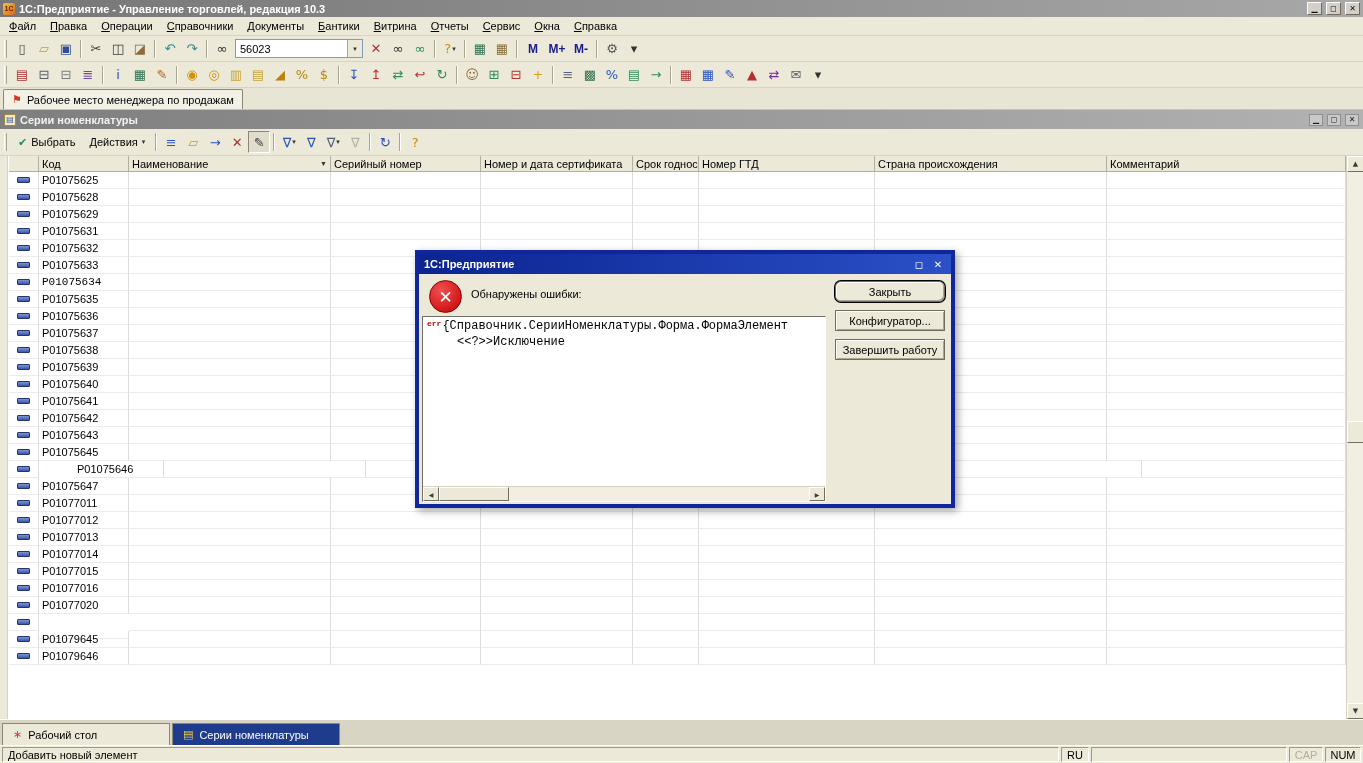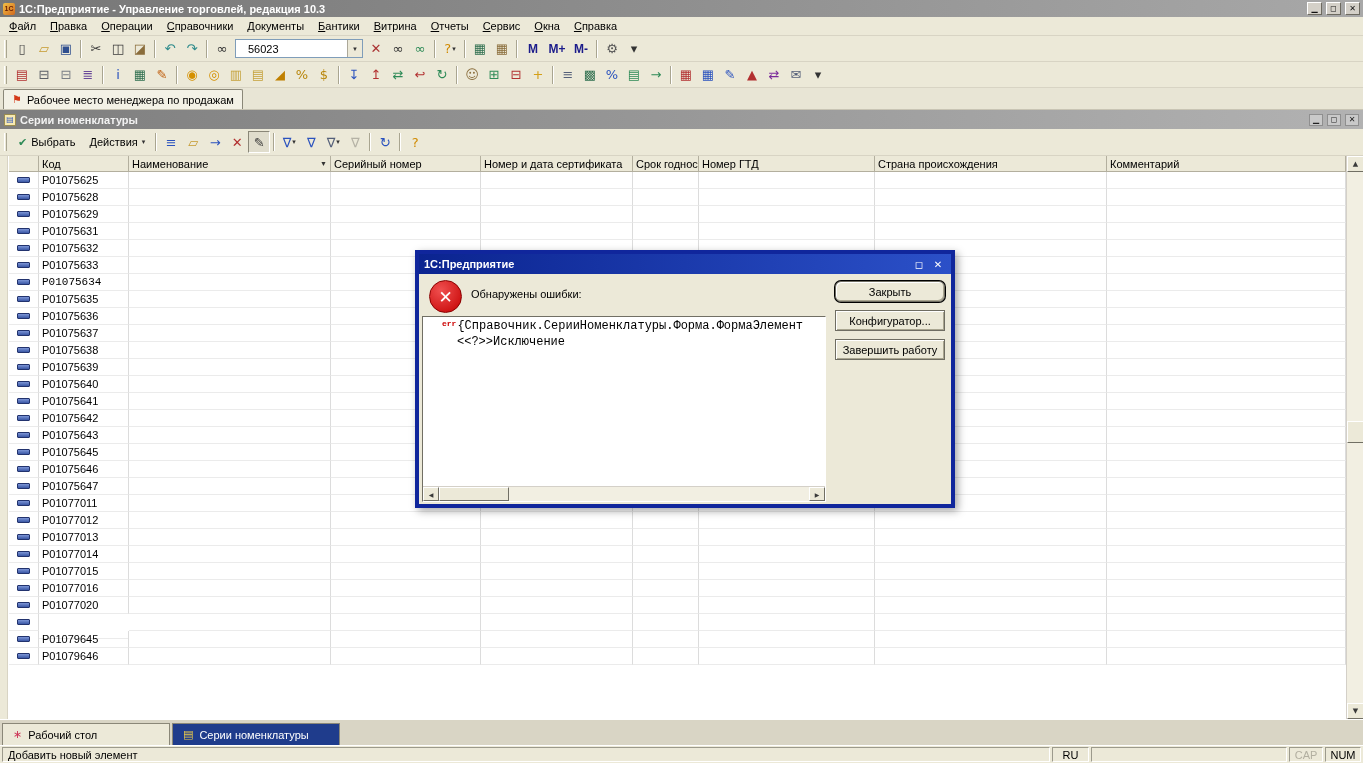--- a/index.html
+++ b/index.html
@@ -17,21 +17,21 @@
   .menu-item::first-letter{text-decoration:underline;}
 
   .toolbar{height:26px;display:flex;align-items:center;padding:0 2px;border-bottom:1px solid #d8d4c4;flex:0 0 auto;}
   .grip{width:3px;height:18px;border-left:1px solid #fff;border-right:1px solid #a9a590;margin:0 4px 0 2px;}
   .tb-btn{min-width:22px;height:22px;display:flex;align-items:center;justify-content:center;gap:1px;padding:0 1px;}
   .tb-glyph{font-size:13px;line-height:1;font-family:"DejaVu Sans",sans-serif;}
   .tb-dd{font-size:7px;color:#333;}
   .tb-sep{width:2px;height:18px;border-left:1px solid #a9a590;border-right:1px solid #fff;margin:0 3px;}
   .tb-mem{font-weight:bold;color:#1b1b8a;font-size:12px;min-width:24px;}
   .tb-combo{width:128px;height:19px;background:#fff;border:1px solid #7f9db9;display:flex;align-items:center;margin:0 2px;}
-  .tb-combo-text{flex:1;padding-left:12px;}
+  .tb-combo-text{flex:1;padding-left:4px;}
   .tb-combo-dd{width:15px;height:17px;background:#ece9d8;border-left:1px solid #aca899;font-size:6px;display:flex;align-items:center;justify-content:center;color:#333;}
   .pressed{background:#e0ddcd;border:1px solid;border-color:#8a8778 #fff #fff #8a8778;}
   .disabled .tb-glyph{color:#b5b2a5 !important;}
 
   .quickbar{height:22px;display:flex;align-items:flex-end;padding-left:3px;background:#e8e5d5;border-bottom:1px solid #c8c4b4;flex:0 0 auto;}
   .quicktab{height:20px;display:flex;align-items:center;gap:5px;padding:0 8px;background:#f3f1e6;border:1px solid #8a8778;border-bottom:none;border-radius:2px 2px 0 0;}
   .flag-icon{color:#d43a1a;font-size:11px;font-family:"DejaVu Sans",sans-serif;}
 
   .childbar{height:19px;background:linear-gradient(90deg,#7e7e7e,#b2b2b2);display:flex;align-items:center;gap:4px;padding:0 4px;flex:0 0 auto;}
   .child-icon{width:12px;height:12px;background:#f7e9b0;border:1px solid #9a8c50;color:#2a52be;font-size:8px;display:flex;align-items:center;justify-content:center;font-family:"DejaVu Sans",sans-serif;}
@@ -62,36 +62,36 @@
   .vs-thumb{position:absolute;top:265px;left:0;width:17px;height:22px;background:#ece9d8;border:1px solid;border-color:#fff #716f64 #716f64 #fff;}
 
   .tabsbar{height:26px;background:#d9d5c5;display:flex;align-items:flex-end;gap:2px;padding:2px 2px 0 2px;border-top:1px solid #fff;flex:0 0 auto;}
   .wtab{height:22px;display:flex;align-items:center;gap:6px;padding:0 10px;background:#ece9d8;border:1px solid #8a8778;border-bottom:none;min-width:168px;}
   .wtab.active{background:#1f3c8c;color:#fff;}
   .wtab-icon{font-size:11px;font-family:"DejaVu Sans",sans-serif;}
 
   .statusbar{height:18px;display:flex;align-items:stretch;gap:2px;padding:1px 2px;background:#ece9d8;border-top:1px solid #fff;flex:0 0 auto;}
   .spane{border:1px solid;border-color:#9c9a8c #fff #fff #9c9a8c;display:flex;align-items:center;padding:0 5px;white-space:nowrap;}
   .spane.hint{flex:1;}
-  .spane.lang{width:37px;justify-content:center;}
+  .spane.lang{width:28px;justify-content:center;}
   .spane.mid{width:196px;}
   .spane.cap{width:34px;justify-content:center;color:#b2afa0;}
   .spane.num{width:36px;justify-content:center;}
 
   .dialog{position:absolute;left:415px;top:250px;width:540px;height:258px;background:#ece9d8;border:4px solid #10269c;box-shadow:3px 3px 8px rgba(0,0,0,.35);}
   .dlg-titlebar{height:20px;background:linear-gradient(90deg,#0b2490,#2b50c8);display:flex;align-items:center;gap:3px;padding:0 5px;}
   .dlg-title-text{color:#fff;font-weight:bold;flex:1;}
   .dlg-ctl{color:#fff;width:16px;height:14px;display:flex;align-items:center;justify-content:center;font-size:10px;font-family:"DejaVu Sans",sans-serif;}
   .dlg-body{position:relative;height:calc(100% - 20px);}
   .err-badge{position:absolute;left:10px;top:6px;width:33px;height:33px;border-radius:50%;background:radial-gradient(circle at 35% 30%,#f05050,#c40000);border:1px solid #8a0000;display:flex;align-items:center;justify-content:center;}
   .err-badge span{color:#fff;font-weight:bold;font-size:17px;font-family:"DejaVu Sans",sans-serif;}
   .dlg-msg{position:absolute;left:52px;top:14px;}
   .err-panel{position:absolute;left:3px;top:42px;width:404px;height:186px;background:#fff;border:1px solid;border-color:#716f64 #fff #fff #716f64;font-family:"Liberation Mono","DejaVu Sans Mono",monospace;font-size:12px;overflow:hidden;}
   .err-gutter{color:#cc0000;font-size:8px;font-weight:bold;margin-right:1px;vertical-align:top;font-family:"Liberation Mono","DejaVu Sans Mono",monospace;}
-  .err-line1{padding:2px 0 0 19px;white-space:pre;}
+  .err-line1{padding:2px 0 0 4px;white-space:pre;}
   .err-line2{padding:2px 0 0 34px;white-space:pre;}
   .hscroll{position:absolute;left:0;bottom:0;right:0;height:15px;background:#f2efe2;display:flex;border-top:1px solid #d4d0c8;}
   .hscroll .sb-btn{width:16px;height:14px;font-size:6px;}
   .hs-track{flex:1;position:relative;}
   .hs-thumb{position:absolute;left:0;top:0;width:70px;height:14px;background:#ece9d8;border:1px solid;border-color:#fff #716f64 #716f64 #fff;}
   .dlg-buttons{position:absolute;left:416px;top:7px;display:flex;flex-direction:column;gap:8px;}
   .dlg-cmd{width:110px;height:21px;background:#ece9d8;border:1px solid #6f6d62;box-shadow:inset 1px 1px 0 #fff,inset -1px -1px 0 #a9a590;display:flex;align-items:center;justify-content:center;white-space:nowrap;}
   .dlg-cmd.default{box-shadow:0 0 0 1px #000,inset 1px 1px 0 #fff,inset -1px -1px 0 #a9a590;border-radius:6px;}
 </style>
 </head>
@@ -623,21 +623,21 @@
           <div class="td" style="width: 152px;"></div>
           <div class="td" style="width: 66px;"></div>
           <div class="td" style="width: 176px;"></div>
           <div class="td" style="width: 232px;"></div>
           <div class="td td-fill"></div>
         </div>
         <div class="trow">
           <div class="td td-icon" style="width: 30px;">
             <span class="row-icon"></span>
           </div>
-          <div class="td" style="width: 90px;">P01075646</div>
+          <div class="td" style="width: 90px; margin-left: 35px;">P01075646</div>
           <div class="td" style="width: 202px;"></div>
           <div class="td" style="width: 150px;"></div>
           <div class="td" style="width: 152px;"></div>
           <div class="td" style="width: 66px;"></div>
           <div class="td" style="width: 176px;"></div>
           <div class="td" style="width: 232px;"></div>
           <div class="td td-fill"></div>
         </div>
         <div class="trow">
           <div class="td td-icon" style="width: 30px;">

